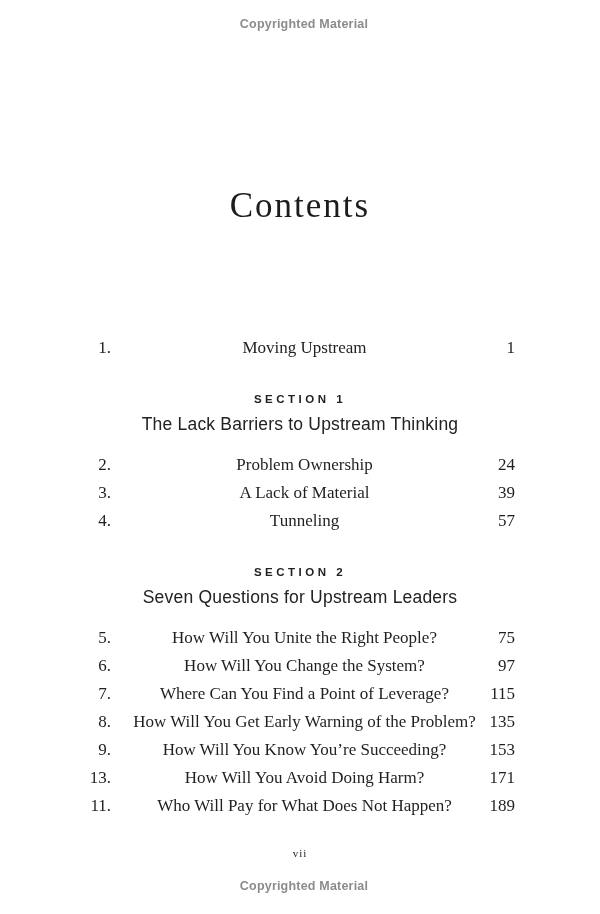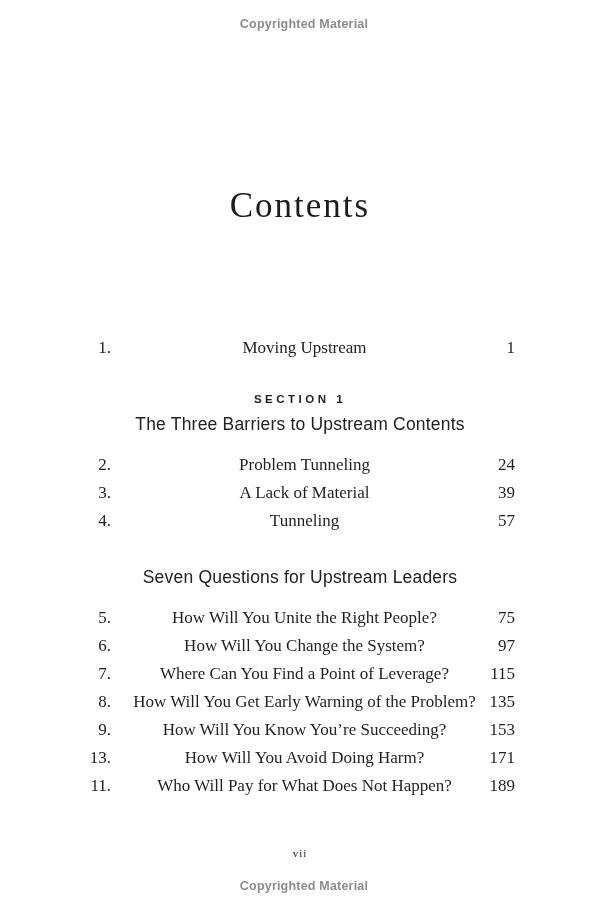--- a/index.html
+++ b/index.html
@@ -100,40 +100,41 @@
   <div class="toc">
 
     <div class="toc-row">
       <span class="toc-num">1.</span>
       <span class="toc-title">Moving Upstream</span>
       <span class="toc-page">1</span>
     </div>
 
     <div class="section-head">
       <div class="section-label">SECTION 1</div>
-      <div class="section-title">The Three Barriers to Upstream Contents</div>
+      <div class="section-title">The Lack Barriers to Upstream Thinking</div>
     </div>
 
     <div class="toc-row">
       <span class="toc-num">2.</span>
-      <span class="toc-title">Problem Tunneling</span>
+      <span class="toc-title">Problem Ownership</span>
       <span class="toc-page">24</span>
     </div>
     <div class="toc-row">
       <span class="toc-num">3.</span>
       <span class="toc-title">A Lack of Material</span>
       <span class="toc-page">39</span>
     </div>
     <div class="toc-row">
       <span class="toc-num">4.</span>
       <span class="toc-title">Tunneling</span>
       <span class="toc-page">57</span>
     </div>
 
     <div class="section-head">
+      <div class="section-label">SECTION 2</div>
       <div class="section-title">Seven Questions for Upstream Leaders</div>
     </div>
 
     <div class="toc-row">
       <span class="toc-num">5.</span>
       <span class="toc-title">How Will You Unite the Right People?</span>
       <span class="toc-page">75</span>
     </div>
     <div class="toc-row">
       <span class="toc-num">6.</span>

